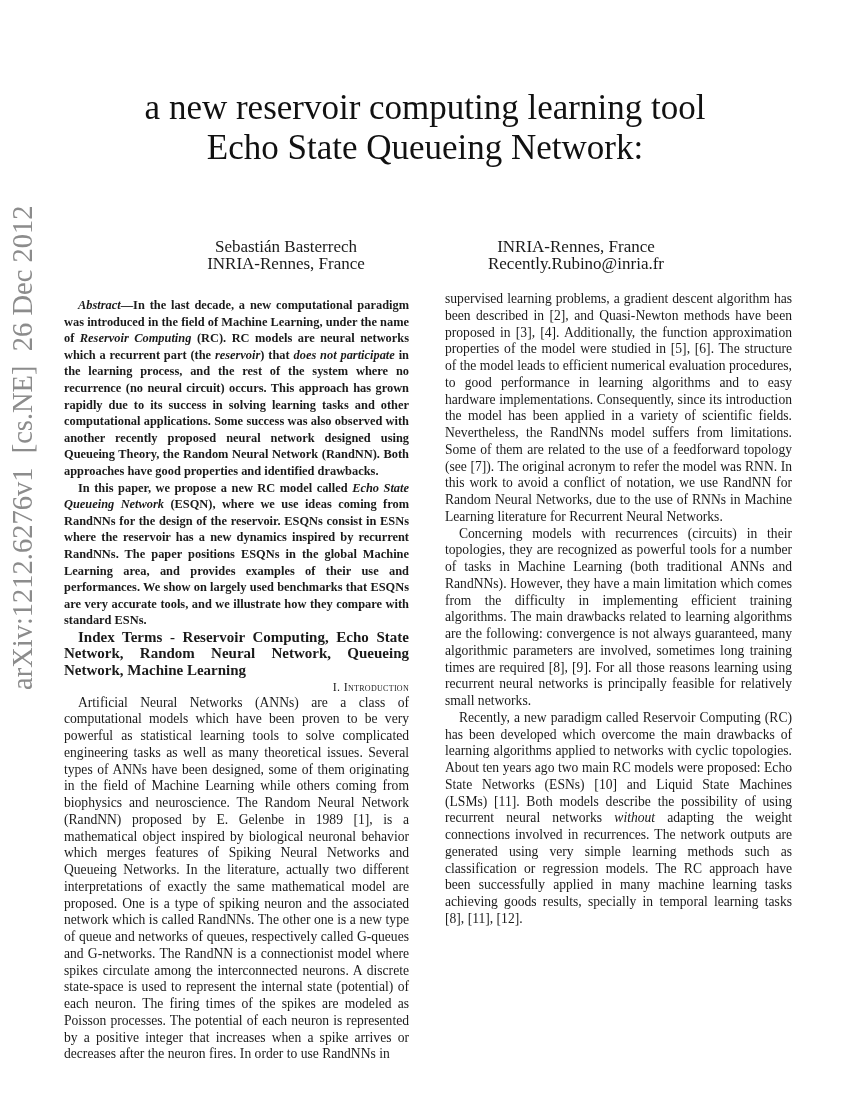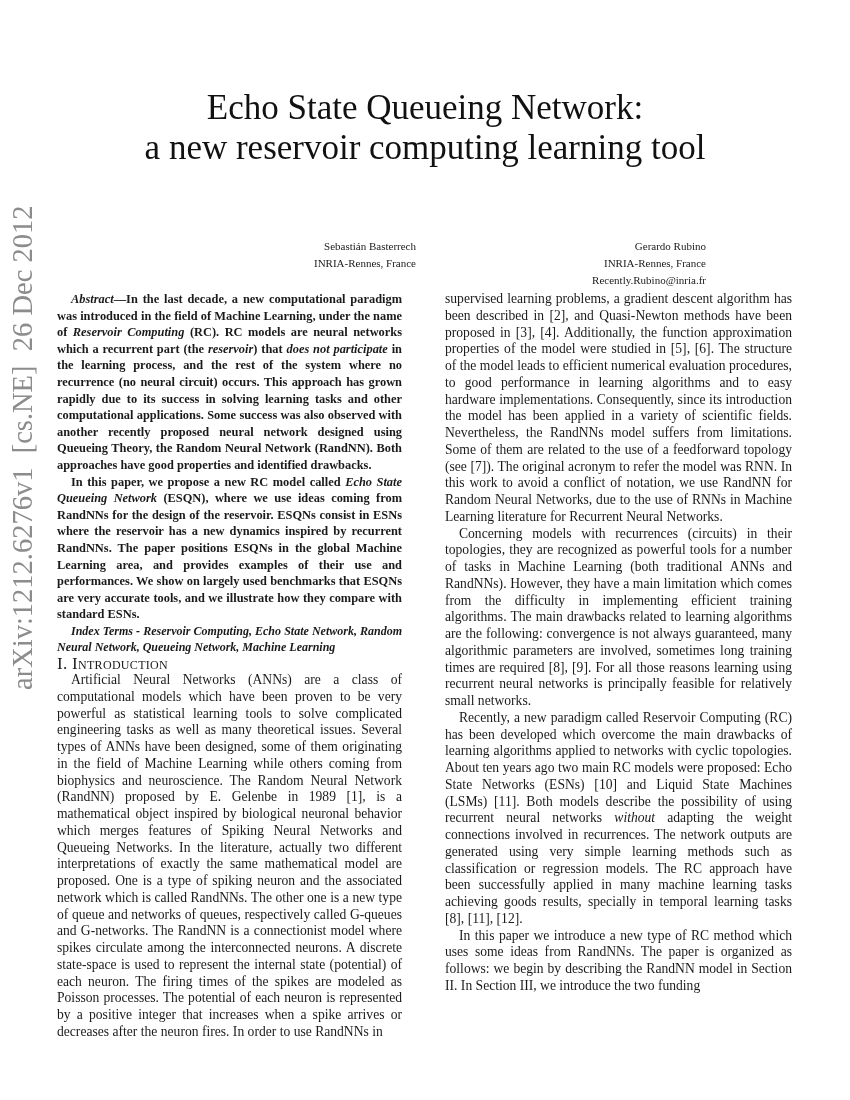--- a/index.html
+++ b/index.html
@@ -4,55 +4,54 @@
 <style>
   html, body { margin: 0; padding: 0; background: #ffffff; }
   body { width: 850px; height: 1100px; position: relative; overflow: hidden;
          font-family: "Liberation Serif", "DejaVu Serif", serif; color: #1a1a1a; }
   .arxiv-wrap { position: absolute; left: 7px; top: 690px; width: 40px; height: 10px; }
   .arxiv-wrap span { position: absolute; left: 0; top: 0; transform-origin: 0 0;
          transform: rotate(-90deg); white-space: pre; font-size: 28.5px; color: #8c8c8c; }
   .title { position: absolute; left: 0; top: 88px; width: 850px; text-align: center;
            font-size: 35px; line-height: 40px; color: #111; }
   .authors { position: absolute; top: 238px; left: 0; width: 850px; }
-  .author { position: absolute; text-align: right; font-size: 11px; line-height: 17px; width: 260px; }
+  .author { position: absolute; text-align: center; font-size: 17px; line-height: 17px; width: 260px; }
   .author.a1 { left: 156px; }
   .author.a2 { left: 446px; }
   .col { position: absolute; top: 291px; font-size: 13.6px; line-height: 16.75px; text-align: justify; }
-  .col.left { left: 57px; width: 345px; }
+  .col.left { left: 64px; width: 345px; margin-top: 6px; }
   .col.right { left: 445px; width: 347px; }
   .col p { margin: 0; text-indent: 14px; }
   .col p.noindent { text-indent: 0; }
   .abstract { font-weight: bold; font-size: 12.4px; line-height: 16.6px; }
   .abstract p { text-indent: 14px; }
-  .index-terms { font-weight: bold; font-style: italic; font-size: 12px; line-height: 16.6px; }
-  .section-head { text-align: left; font-size: 17px; line-height: 16px; margin: 12px 0 4px 0;
+  .index-terms { font-weight: bold; font-size: 15px; line-height: 16.6px; }
+  .section-head { text-align: right; font-size: 12px; line-height: 16px; margin: 12px 0 4px 0;
                   text-indent: 0 !important; letter-spacing: 0.3px; }
   .section-head .sc { font-variant: small-caps; }
   em, i { font-style: italic; }
 </style>
 </head>
 <body>
 
 <div class="arxiv-wrap">
   <span>arXiv:1212.6276v1  [cs.NE]  26 Dec 2012</span>
 </div>
 
 <div class="title">
+  <div>a new reservoir computing learning tool</div>
   <div>Echo State Queueing Network:</div>
-  <div>a new reservoir computing learning tool</div>
 </div>
 
 <div class="authors">
   <div class="author a1">
     <div>Sebastián Basterrech</div>
     <div>INRIA-Rennes, France</div>
   </div>
   <div class="author a2">
-    <div>Gerardo Rubino</div>
     <div>INRIA-Rennes, France</div>
     <div>Recently.Rubino@inria.fr</div>
   </div>
 </div>
 
 <div class="col left">
   <div class="abstract">
     <p><i>Abstract</i><span>—</span><span>In the last decade, a new computational paradigm was introduced in the field of Machine Learning, under the name of </span><i>Reservoir Computing</i><span> (RC). RC models are neural networks which a recurrent part (the </span><i>reservoir</i><span>) that </span><i>does not participate</i><span> in the learning process, and the rest of the system where no recurrence (no neural circuit) occurs. This approach has grown rapidly due to its success in solving learning tasks and other computational applications. Some success was also observed with another recently proposed neural network designed using Queueing Theory, the Random Neural Network (RandNN). Both approaches have good properties and identified drawbacks.</span></p>
     <p><span>In this paper, we propose a new RC model called </span><i>Echo State Queueing Network</i><span> (ESQN), where we use ideas coming from RandNNs for the design of the reservoir. ESQNs consist in ESNs where the reservoir has a new dynamics inspired by recurrent RandNNs. The paper positions ESQNs in the global Machine Learning area, and provides examples of their use and performances. We show on largely used benchmarks that ESQNs are very accurate tools, and we illustrate how they compare with standard ESNs.</span></p>
   </div>
@@ -60,14 +59,13 @@
     <p>Index Terms - Reservoir Computing, Echo State Network, Random Neural Network, Queueing Network, Machine Learning</p>
   </div>
   <p class="section-head"><span>I. </span><span class="sc">Introduction</span></p>
   <p>Artificial Neural Networks (ANNs) are a class of computational models which have been proven to be very powerful as statistical learning tools to solve complicated engineering tasks as well as many theoretical issues. Several types of ANNs have been designed, some of them originating in the field of Machine Learning while others coming from biophysics and neuroscience. The Random Neural Network (RandNN) proposed by E. Gelenbe in 1989 [1], is a mathematical object inspired by biological neuronal behavior which merges features of Spiking Neural Networks and Queueing Networks. In the literature, actually two different interpretations of exactly the same mathematical model are proposed. One is a type of spiking neuron and the associated network which is called RandNNs. The other one is a new type of queue and networks of queues, respectively called G-queues and G-networks. The RandNN is a connectionist model where spikes circulate among the interconnected neurons. A discrete state-space is used to represent the internal state (potential) of each neuron. The firing times of the spikes are modeled as Poisson processes. The potential of each neuron is represented by a positive integer that increases when a spike arrives or decreases after the neuron fires. In order to use RandNNs in</p>
 </div>
 
 <div class="col right">
   <p class="noindent">supervised learning problems, a gradient descent algorithm has been described in [2], and Quasi-Newton methods have been proposed in [3], [4]. Additionally, the function approximation properties of the model were studied in [5], [6]. The structure of the model leads to efficient numerical evaluation procedures, to good performance in learning algorithms and to easy hardware implementations. Consequently, since its introduction the model has been applied in a variety of scientific fields. Nevertheless, the RandNNs model suffers from limitations. Some of them are related to the use of a feedforward topology (see [7]). The original acronym to refer the model was RNN. In this work to avoid a conflict of notation, we use RandNN for Random Neural Networks, due to the use of RNNs in Machine Learning literature for Recurrent Neural Networks.</p>
   <p>Concerning models with recurrences (circuits) in their topologies, they are recognized as powerful tools for a number of tasks in Machine Learning (both traditional ANNs and RandNNs). However, they have a main limitation which comes from the difficulty in implementing efficient training algorithms. The main drawbacks related to learning algorithms are the following: convergence is not always guaranteed, many algorithmic parameters are involved, sometimes long training times are required [8], [9]. For all those reasons learning using recurrent neural networks is principally feasible for relatively small networks.</p>
   <p><span>Recently, a new paradigm called Reservoir Computing (RC) has been developed which overcome the main drawbacks of learning algorithms applied to networks with cyclic topologies. About ten years ago two main RC models were proposed: Echo State Networks (ESNs) [10] and Liquid State Machines (LSMs) [11]. Both models describe the possibility of using recurrent neural networks </span><i>without</i><span> adapting the weight connections involved in recurrences. The network outputs are generated using very simple learning methods such as classification or regression models. The RC approach have been successfully applied in many machine learning tasks achieving goods results, specially in temporal learning tasks [8], [11], [12].</span></p>
-  <p>In this paper we introduce a new type of RC method which uses some ideas from RandNNs. The paper is organized as follows: we begin by describing the RandNN model in Section II. In Section III, we introduce the two funding</p>
 </div>
 
 </body></html>

